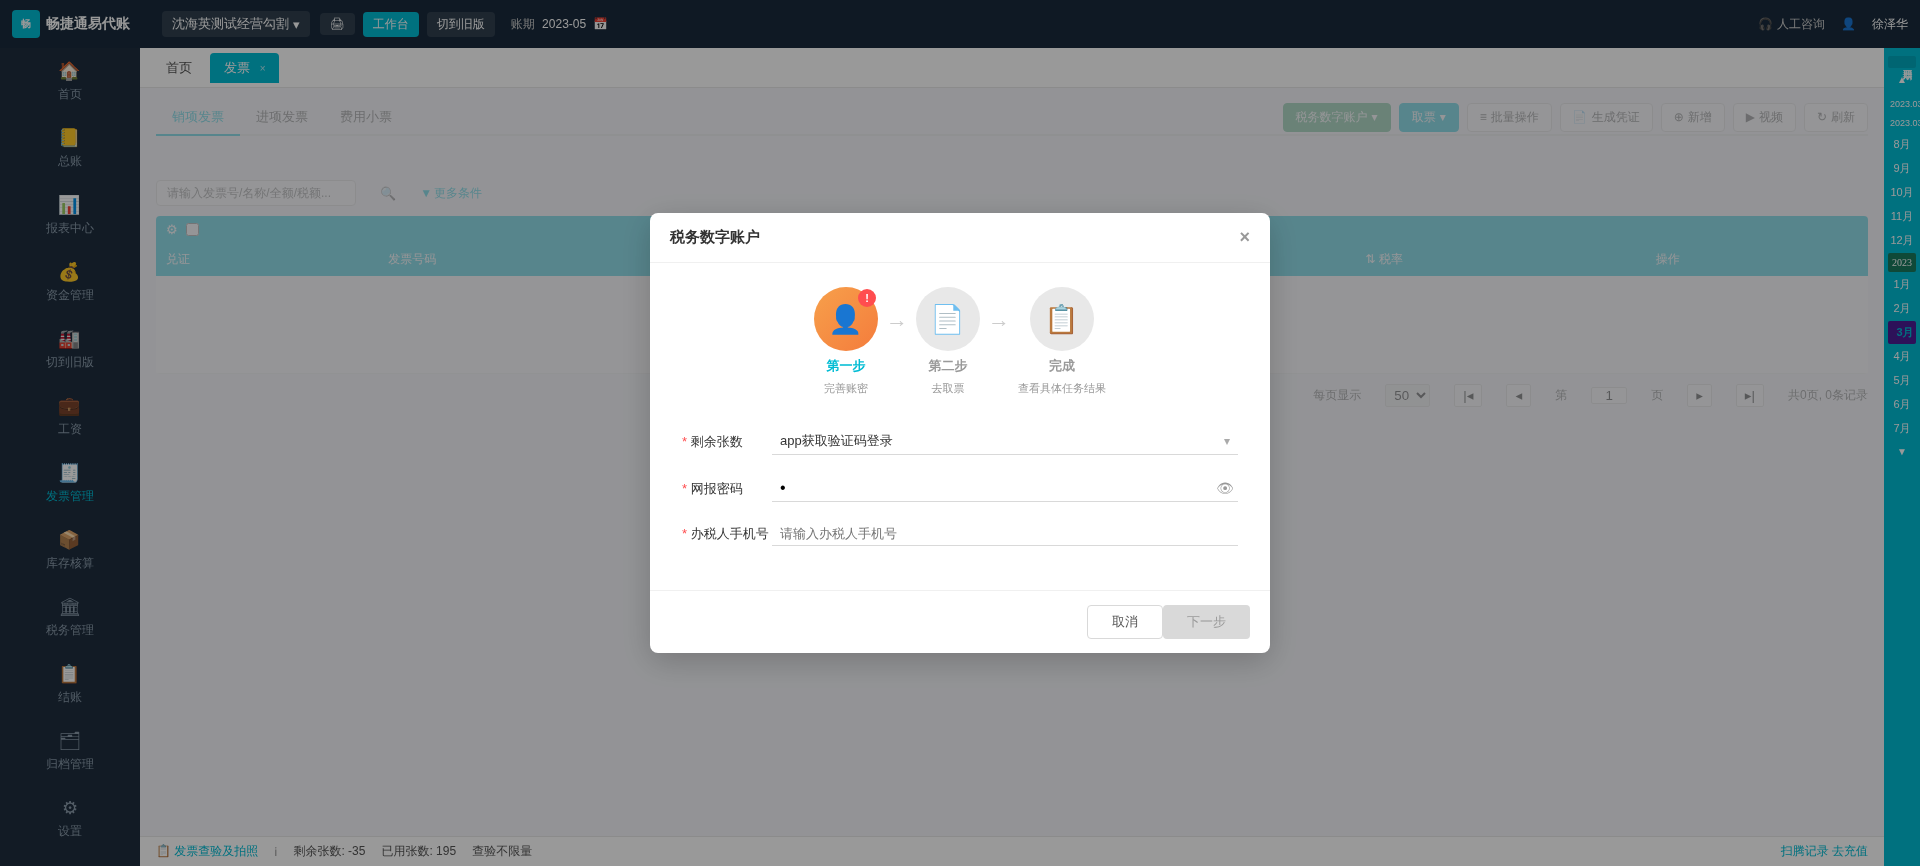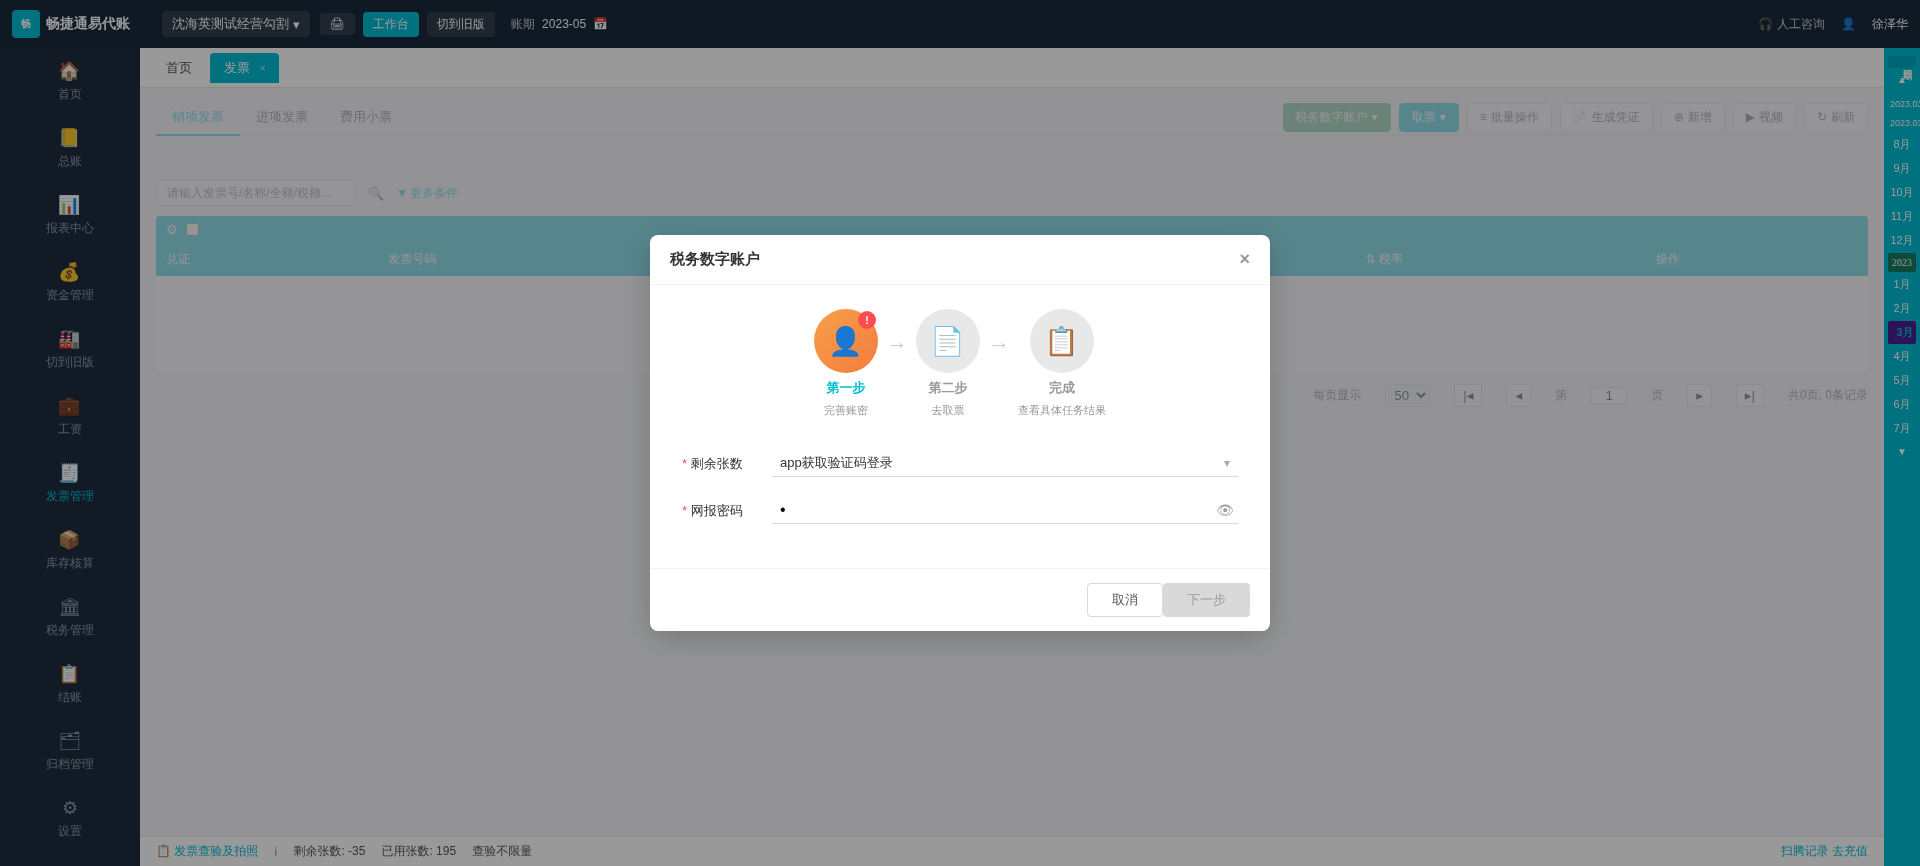--- a/index.html
+++ b/index.html
@@ -92,21 +92,21 @@
     .sub-tab.active { color: #00bcd4; border-bottom-color: #00bcd4; }
     .toolbar-btn {
       display: flex; align-items: center; gap: 4px;
       padding: 5px 12px; border-radius: 4px; border: 1px solid #d9d9d9;
       background: #fff; cursor: pointer; font-size: 12px; color: #555;
     }
     .toolbar-btn.primary { background: #4caf7d; color: #fff; border-color: #4caf7d; }
     .toolbar-btn.teal { background: #00bcd4; color: #fff; border-color: #00bcd4; }
 
     
-    .filter-bar { display: flex; align-items: center; gap: 12px; margin-bottom: 10px; margin-top: 44px; }
+    .filter-bar { display: flex; align-items: center; gap: 24px; margin-bottom: 10px; margin-top: 44px; }
     .search-input {
       border: 1px solid #d9d9d9; border-radius: 4px;
       padding: 5px 10px; font-size: 12px; width: 200px; color: #333;
     }
     .filter-more { color: #00bcd4; font-size: 12px; cursor: pointer; display: flex; align-items: center; gap: 2px; }
 
     
     .data-table { width: 100%; border-collapse: collapse; background: #fff; }
     .data-table th { background: #00bcd4; color: #fff; padding: 8px 10px; font-size: 12px; font-weight: 500; text-align: left; }
     .data-table td { padding: 8px 10px; font-size: 12px; color: #555; border-bottom: 1px solid #f0f0f0; }
@@ -521,20 +521,27 @@
         <div class="form-label">
           <span style="color:#ff4d4f;">*</span>
           <span>网报密码</span>
         </div>
         <div class="password-wrap">
           <input type="password" class="password-input" value="a" style="">
           <span class="password-eye">👁</span>
         </div>
       </div>
 
+      <div class="form-row">
+        <div class="form-label">
+          <span style="color:#ff4d4f;">*</span>
+          <span>办税人手机号</span>
+        </div>
+        <input class="form-control" placeholder="请输入办税人手机号" style="">
+      </div>
 
     </div>
 
     <div class="modal-footer">
       <button class="btn-cancel">取消</button>
       <button class="btn-next">下一步</button>
     </div>
   </div>
 </div>
 

